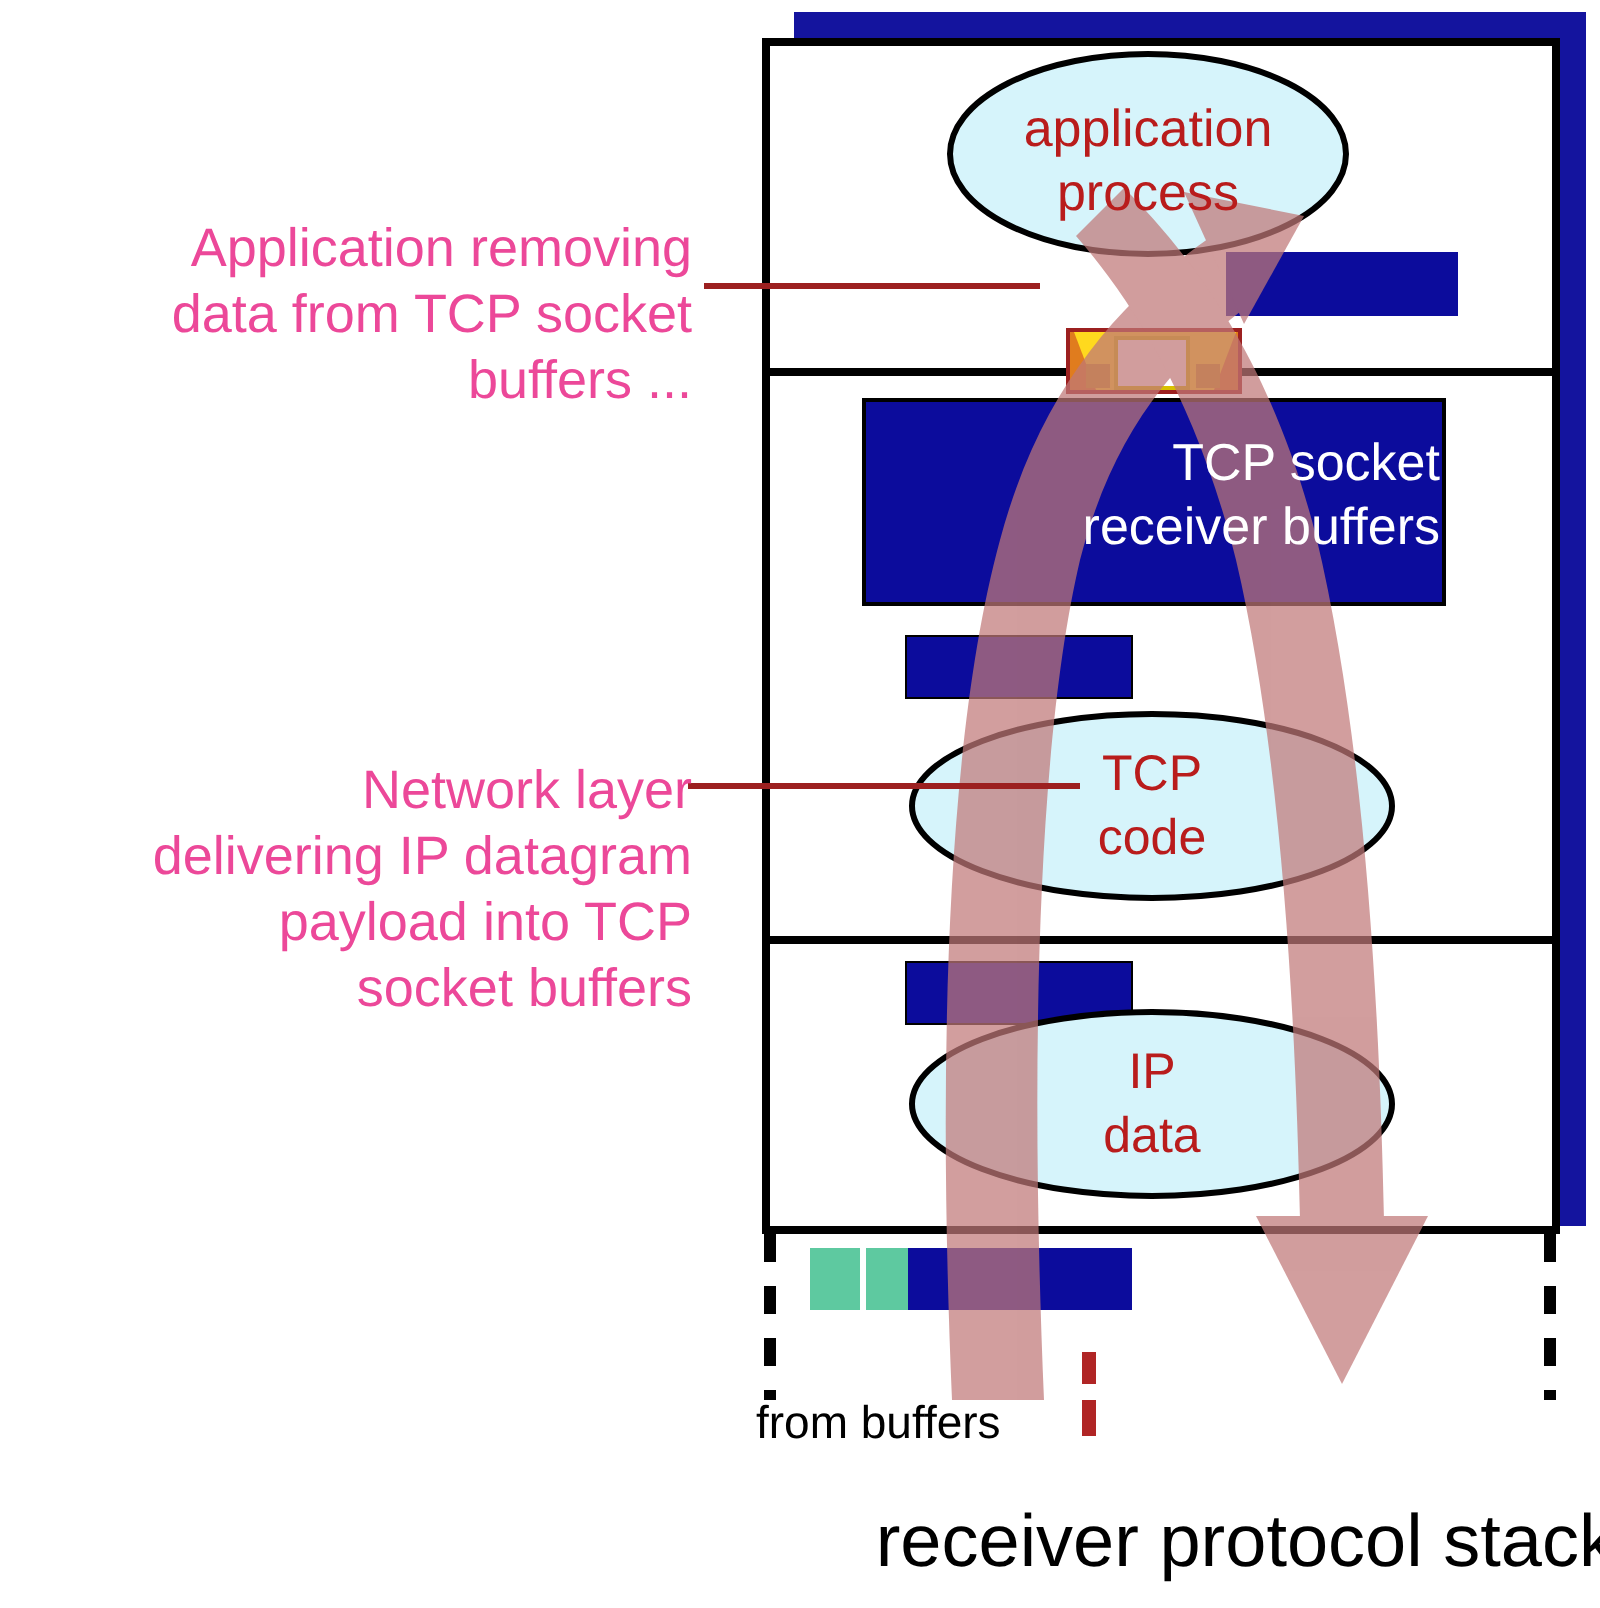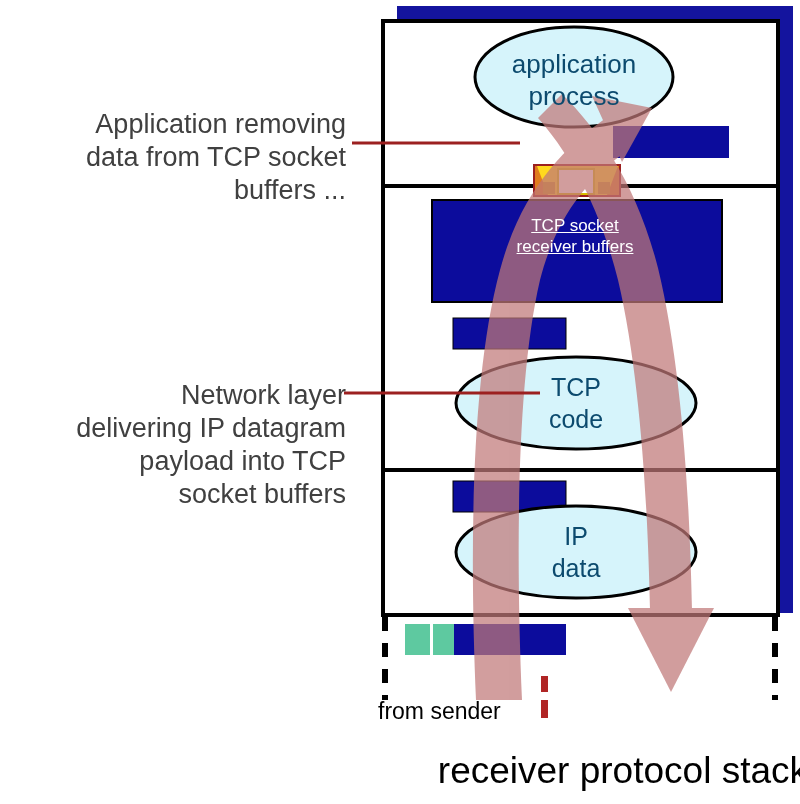--- a/index.html
+++ b/index.html
@@ -26,21 +26,21 @@
     left: 0; top: 0;
     width: 800px;
     height: 804px;
   }
   
   .callout {
     position: absolute;
     text-align: right;
     font-size: 27px;
     line-height: 1.22;
-    color: #404040;
+    color: #ec4899;
     font-family: "Liberation Sans", sans-serif;
     white-space: pre-line;
   }
   #callout-app {
     left: 8px;
     top: 108px;
     width: 338px;
   }
   #callout-net {
     left: 8px;
@@ -64,36 +64,35 @@
     width: 420px;
     text-align: right;
     font-size: 37px;
     color: #000000;
     font-family: "Liberation Sans", sans-serif;
   }
   
   .blue-box-label {
     position: absolute;
     color: #ffffff;
-    font-size: 17px;
+    font-size: 26px;
     line-height: 1.22;
-    text-align: center;
+    text-align: right;
     font-family: "Liberation Sans", sans-serif;
     white-space: pre-line;
-    text-decoration: underline;
   }
   #label-tcp-buffers {
     left: 430px;
     top: 216px;
     width: 290px;
   }
   
   .ellipse-label {
     position: absolute;
-    color: #0c4a6e;
+    color: #b91c1c;
     text-align: center;
     font-family: "Liberation Sans", sans-serif;
     white-space: pre-line;
   }
   #label-app-process {
     left: 474px;
     top: 48px;
     width: 200px;
     font-size: 26px;
     line-height: 1.24;
@@ -204,17 +203,17 @@
 
   <div class="blue-box-label" id="label-tcp-buffers">TCP socket
 receiver buffers</div>
 
   <div class="ellipse-label" id="label-tcp-code">TCP
 code</div>
 
   <div class="ellipse-label" id="label-ip-code">IP
 data</div>
 
-  <div class="from-sender-label">from sender</div>
+  <div class="from-sender-label">from buffers</div>
 
   <div class="stack-title">receiver protocol stack</div>
 
 </div>
 
 </body></html>

